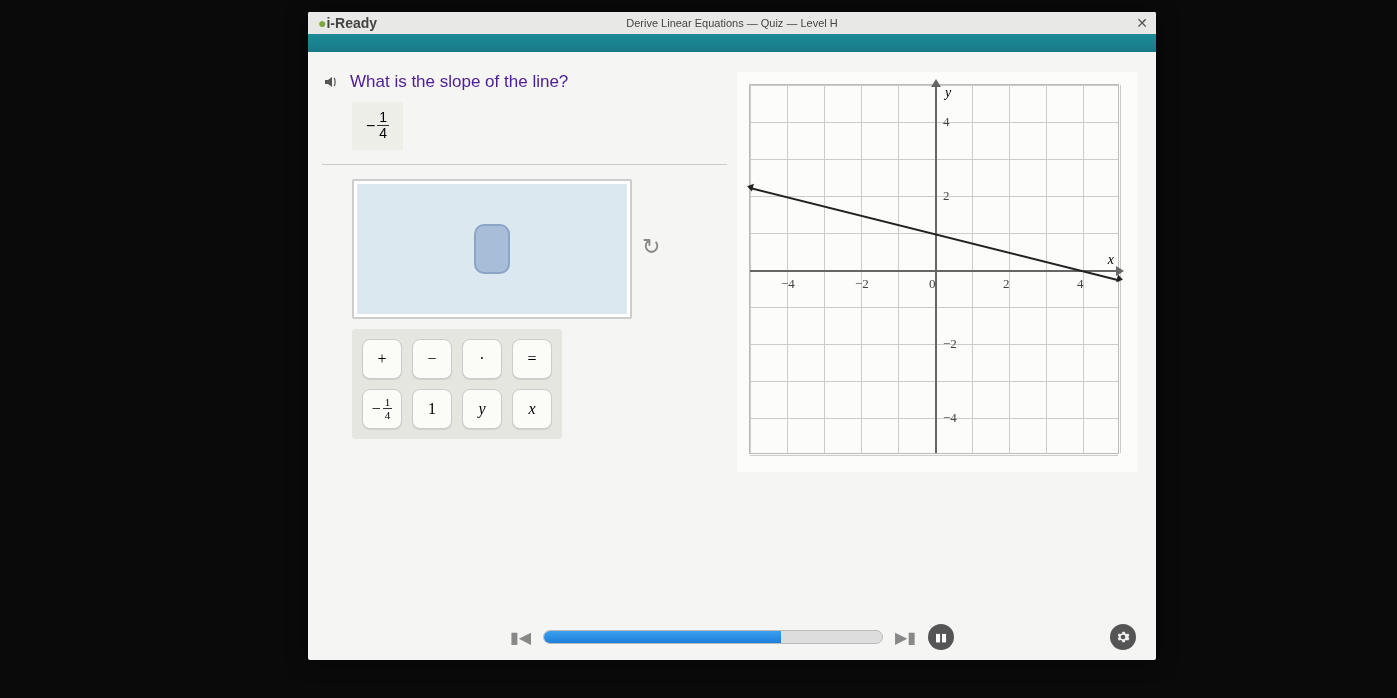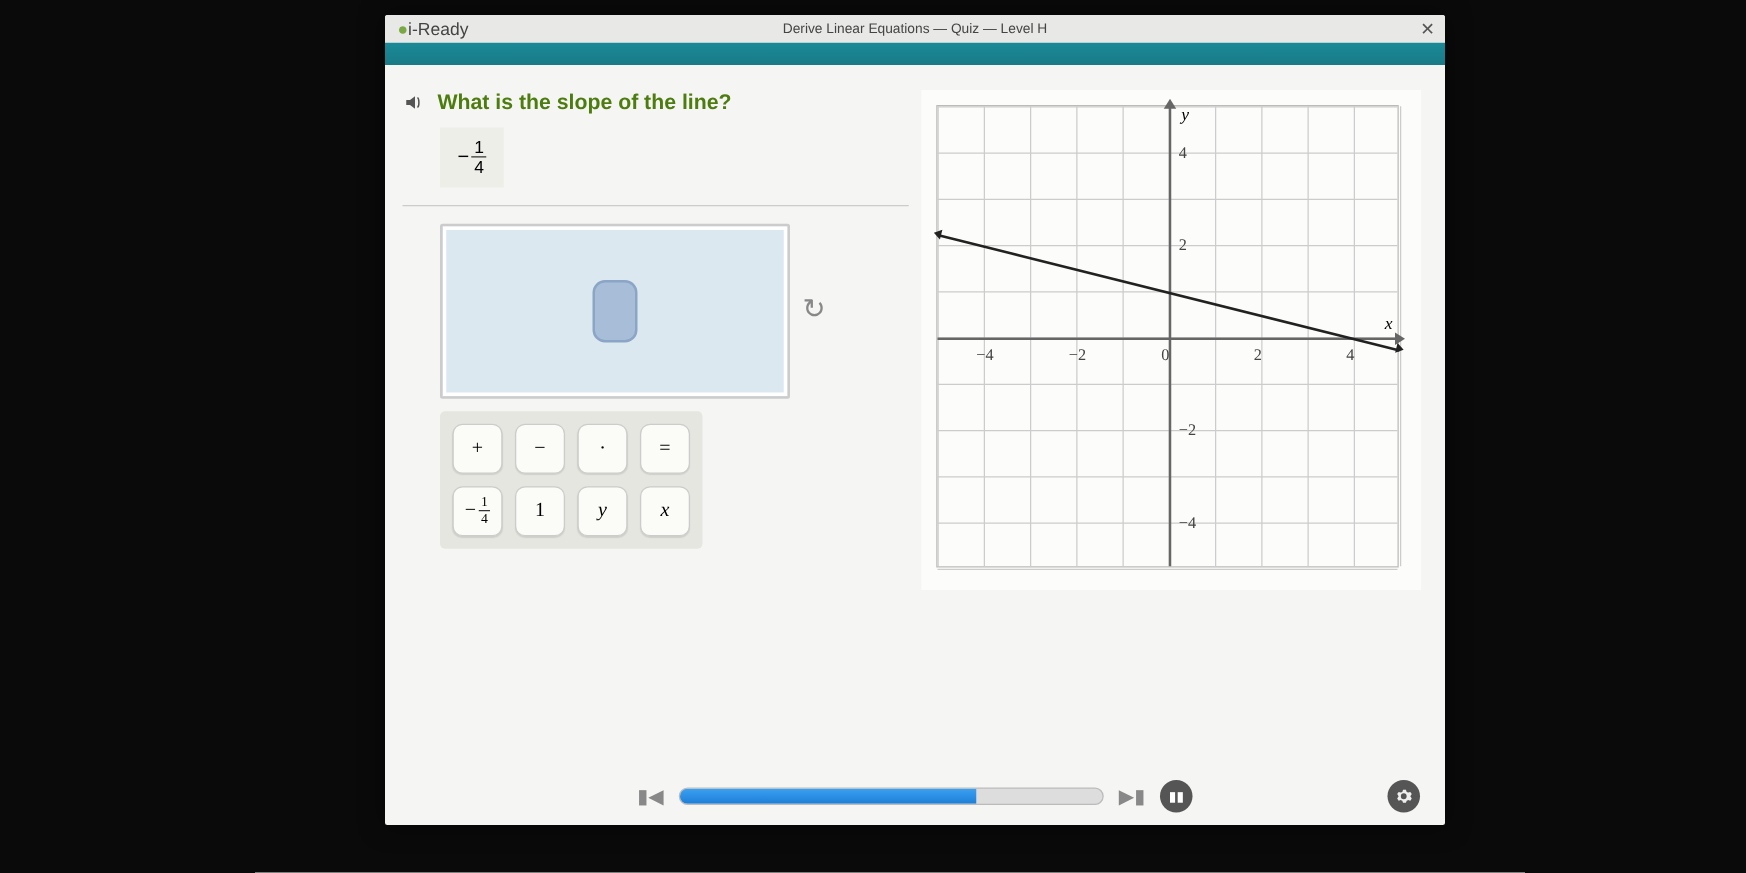--- a/index.html
+++ b/index.html
@@ -26,21 +26,21 @@
     height: 22px;
     background: #e8e8e6;
     display: flex;
     align-items: center;
     padding: 0 10px;
     position: relative;
     font-size: 12px;
     color: #333;
   }
   .brand {
-    font-weight: normal;
+    font-weight: bold;
     font-size: 14px;
     color: #444;
   }
   .brand-dot { color: #7aa843; }
   .lesson-title {
     position: absolute;
     left: 50%;
     transform: translateX(-50%);
     font-size: 11px;
     color: #444;
@@ -74,22 +74,22 @@
   }
   .audio-icon {
     width: 18px; height: 18px;
     display: inline-flex;
     align-items: center;
     justify-content: center;
     color: #555;
   }
   .q-text {
     font-size: 17px;
-    font-weight: bold;
-    color: #4d7c0f;
+    font-weight: normal;
+    color: #4c1d95;
   }
   .answer-box {
     display: inline-block;
     background: #eeeee8;
     padding: 8px 14px;
     margin-left: 30px;
     font-size: 16px;
   }
   .frac {
     display: inline-flex;

